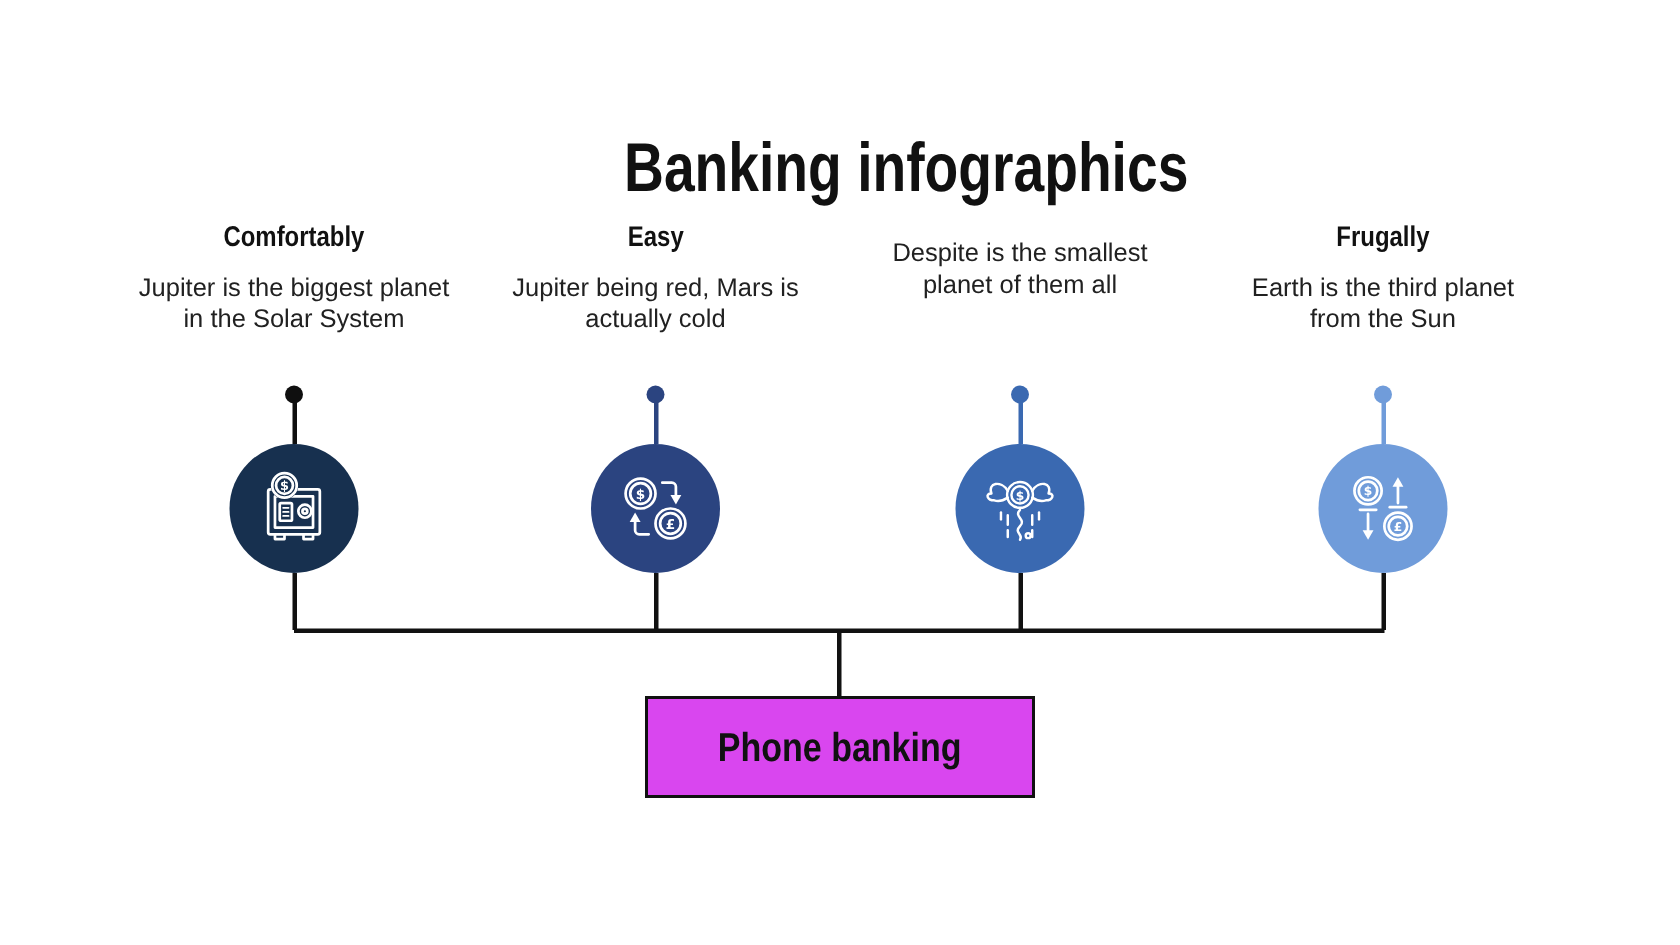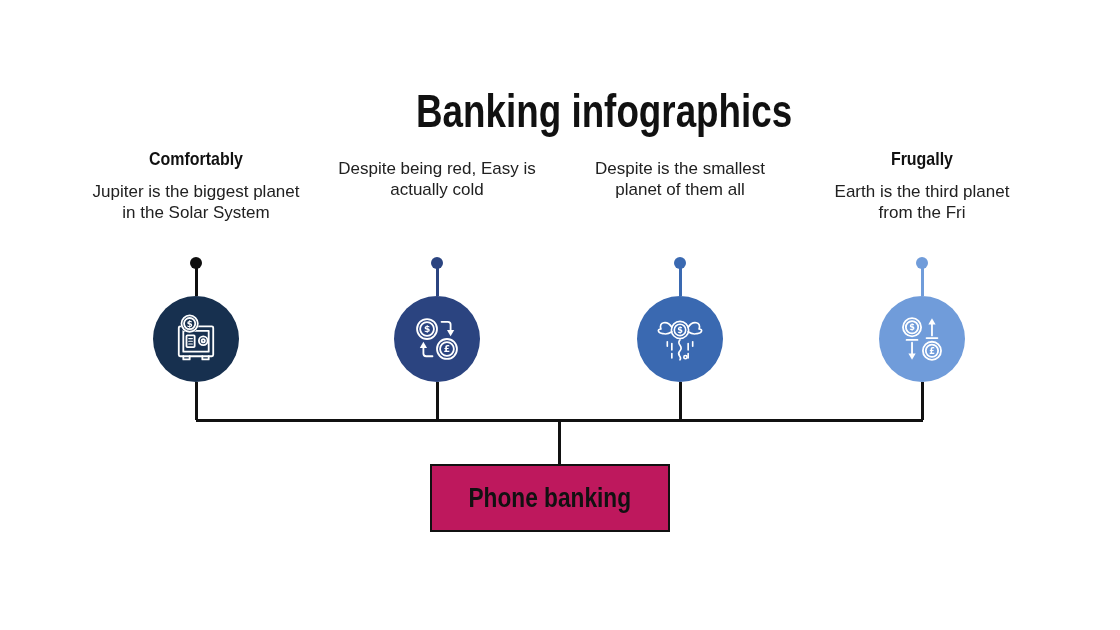--- a/index.html
+++ b/index.html
@@ -16,21 +16,21 @@
 
   .dot{position:absolute;left:115px;top:109px;width:12px;height:12px;border-radius:50%;}
   .stem-top{position:absolute;left:120px;top:119px;width:3px;height:29px;}
   .bubble{position:absolute;left:78px;top:148px;width:86px;height:86px;border-radius:50%;
           display:flex;align-items:center;justify-content:center;}
   .stem-bottom{position:absolute;left:120px;top:234px;width:2.5px;height:38px;}
 
   .bus-line{position:absolute;left:196px;top:419px;width:727px;height:3px;}
   .center-stem{position:absolute;left:558px;top:421px;width:3px;height:44px;}
 
-  .footer-box{position:absolute;left:430px;top:464px;width:240px;height:68px;background:#be185d;
+  .footer-box{position:absolute;left:430px;top:464px;width:260px;height:68px;background:#d946ef;
               border:2px solid #f9a8d4;box-sizing:border-box;display:flex;align-items:center;justify-content:center;
               font-size:27px;font-weight:bold;color:#111;}
 
   .icon-svg{display:block;}
   svg text{font-family:"DejaVu Sans",sans-serif;font-weight:bold;}
 </style>
 </head>
 <body>
 
 <div class="slide">
@@ -57,21 +57,22 @@
           <circle cx="25" cy="15" r="9"></circle>
           <circle cx="25" cy="15" r="6.2"></circle>
           <text x="25" y="18.6" font-size="9.5" fill="#ffffff" stroke="none" text-anchor="middle">$</text>
         </g>
       </svg>
     </div>
     <div class="stem-bottom" style="background-color: rgb(17, 17, 17);"></div>
   </div>
 
   <div class="col" style="left:316px">
-    <p class="col-desc">Despite being red, Easy is actually cold</p>
+    <h2 class="col-title"><span class="condensed-sm">Easy</span></h2>
+    <p class="col-desc">Jupiter being red, Mars is actually cold</p>
     <div class="dot" style="background-color: rgb(43, 68, 128);"></div>
     <div class="stem-top" style="background-color: rgb(43, 68, 128);"></div>
     <div class="bubble" style="background-color: rgb(43, 68, 128); color: rgb(43, 68, 128);">
       <svg class="icon-svg" width="58" height="58" viewBox="0 0 64 64">
         <g stroke="#ffffff" fill="none" stroke-width="2" stroke-linecap="round" stroke-linejoin="round">
           <circle cx="21" cy="21" r="11"></circle>
           <circle cx="21" cy="21" r="7.6"></circle>
           <text x="21" y="24.8" font-size="10" fill="#ffffff" stroke="none" text-anchor="middle">$</text>
           <circle cx="43" cy="43" r="11"></circle>
           <circle cx="43" cy="43" r="7.6"></circle>
@@ -105,21 +106,21 @@
           <line x1="41" y1="37" x2="41" y2="53" stroke-dasharray="7 4"></line>
           <line x1="46" y1="35" x2="46" y2="43" stroke-dasharray="5 3"></line>
         </g>
       </svg>
     </div>
     <div class="stem-bottom" style="background-color: rgb(17, 17, 17);"></div>
   </div>
 
   <div class="col" style="left:801px">
     <h2 class="col-title"><span class="condensed-sm">Frugally</span></h2>
-    <p class="col-desc">Earth is the third planet from the Fri</p>
+    <p class="col-desc">Earth is the third planet from the Sun</p>
     <div class="dot" style="background-color: rgb(112, 156, 218);"></div>
     <div class="stem-top" style="background-color: rgb(112, 156, 218);"></div>
     <div class="bubble" style="background-color: rgb(112, 156, 218); color: rgb(112, 156, 218);">
       <svg class="icon-svg" width="58" height="58" viewBox="0 0 64 64">
         <g stroke="#ffffff" fill="none" stroke-width="2" stroke-linecap="round" stroke-linejoin="round">
           <circle cx="21" cy="19" r="10"></circle>
           <circle cx="21" cy="19" r="6.8"></circle>
           <text x="21" y="22.4" font-size="9" fill="#ffffff" stroke="none" text-anchor="middle">$</text>
           <path d="M15 33 h12"></path>
           <line x1="21" y1="36" x2="21" y2="49"></line>

